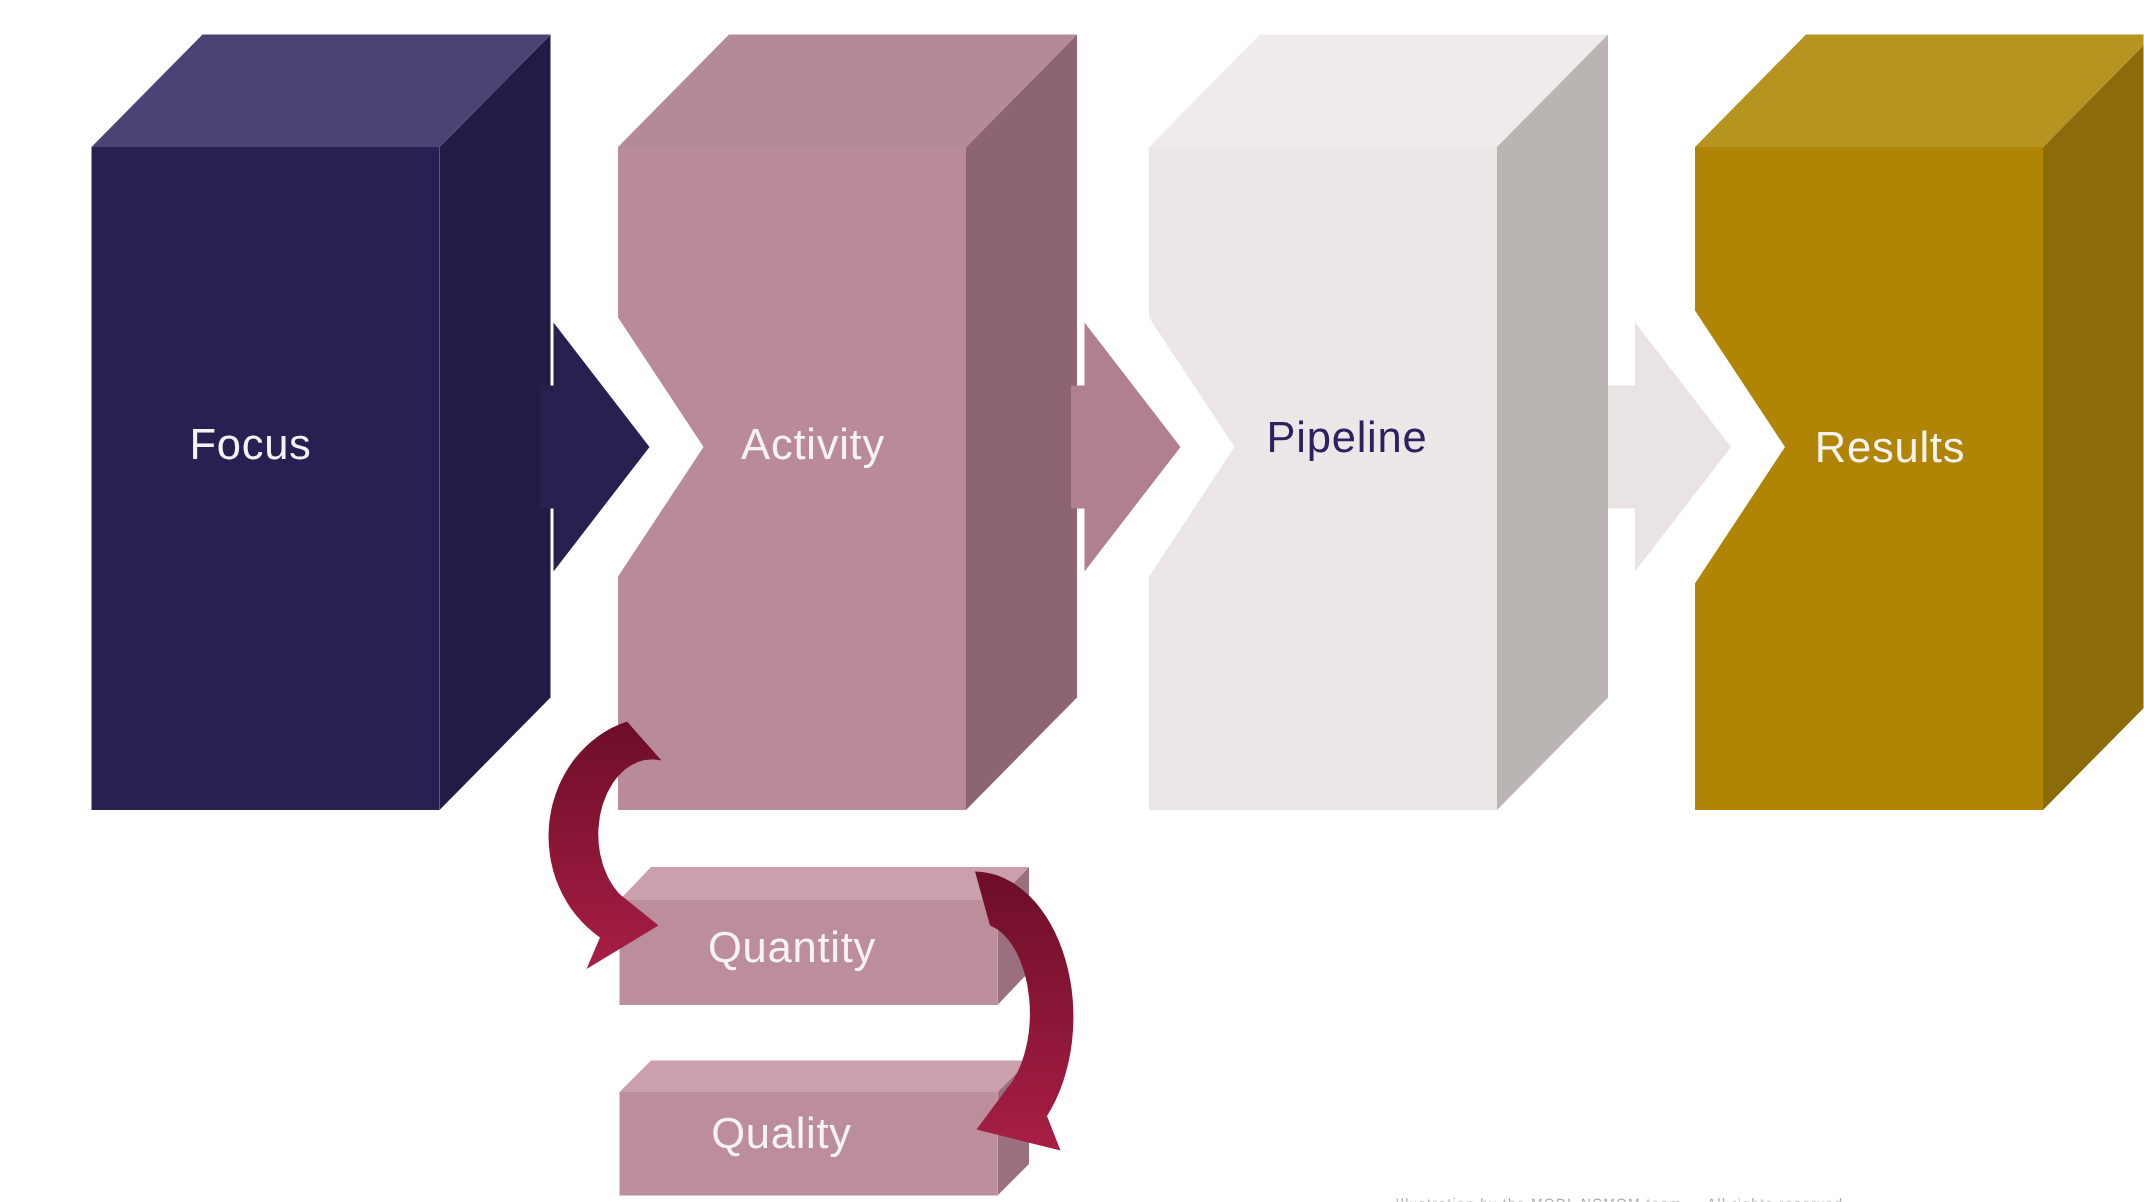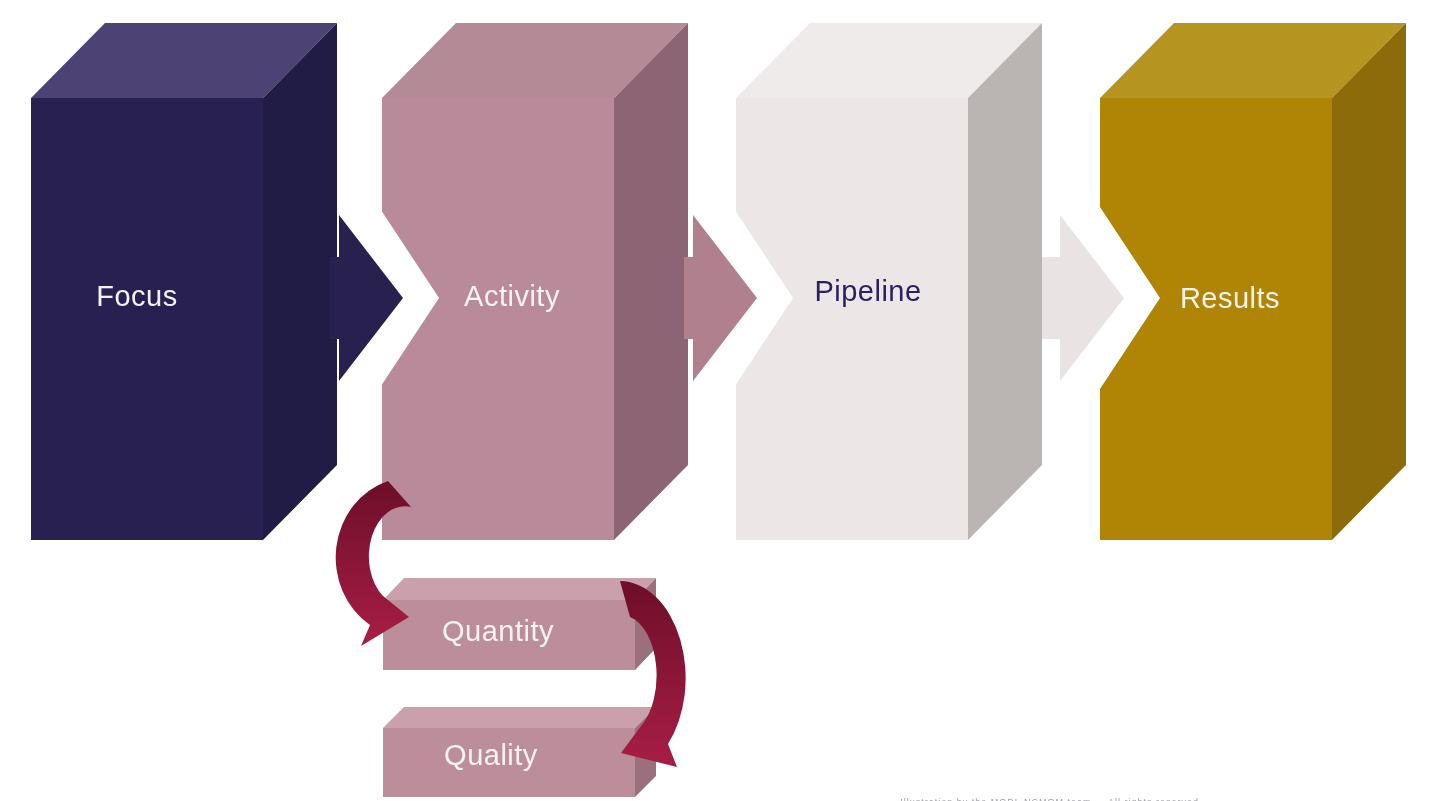--- a/index.html
+++ b/index.html
@@ -8,20 +8,21 @@
     width: 1429px;
     height: 801px;
     overflow: hidden;
     background: #ffffff;
   }
   .canvas {
     position: relative;
     width: 1202px;
     height: 801px;
     font-family: "Liberation Sans", "DejaVu Sans", sans-serif;
+    margin-left: 30px;
   }
   svg.diagram {
     position: absolute;
     left: 0;
     top: 0;
     display: block;
   }
   text.stage-label {
     font-family: "Liberation Sans", "DejaVu Sans", sans-serif;
     font-size: 29px;

